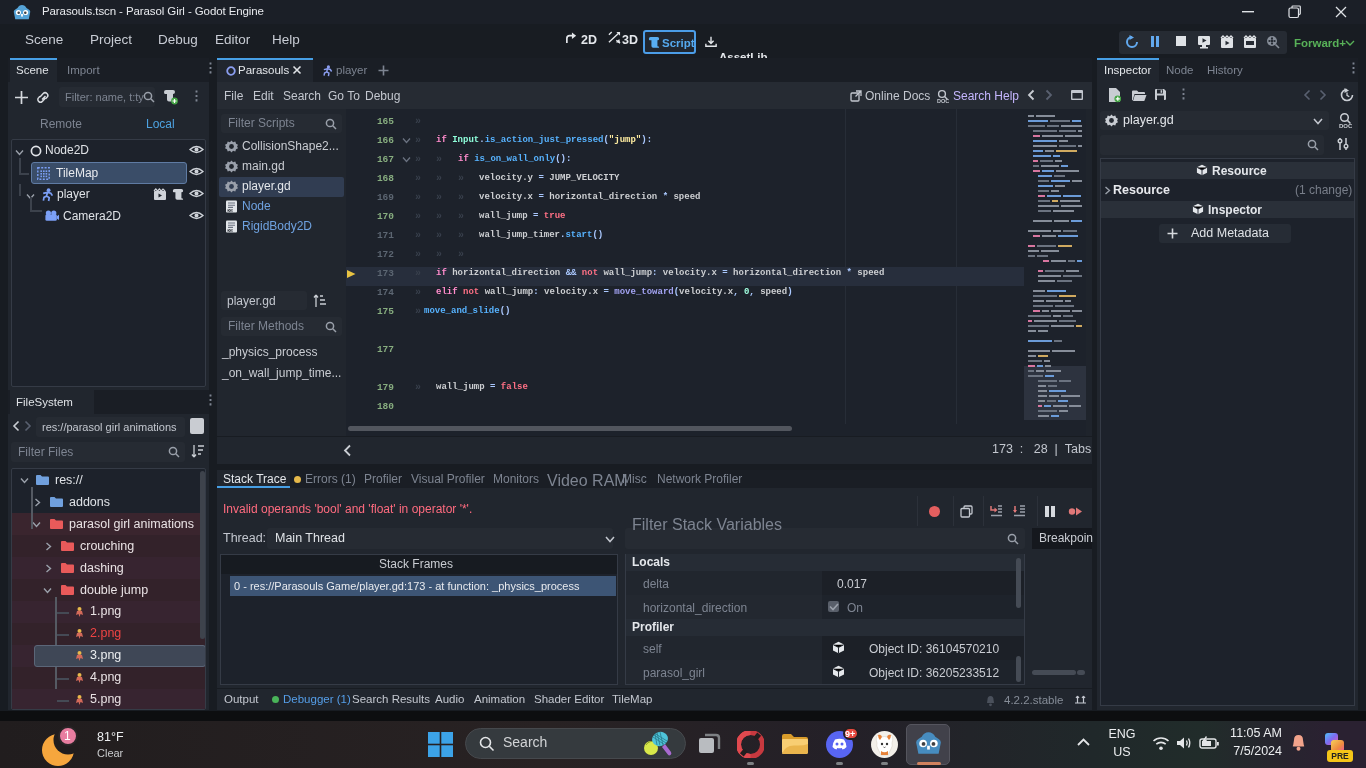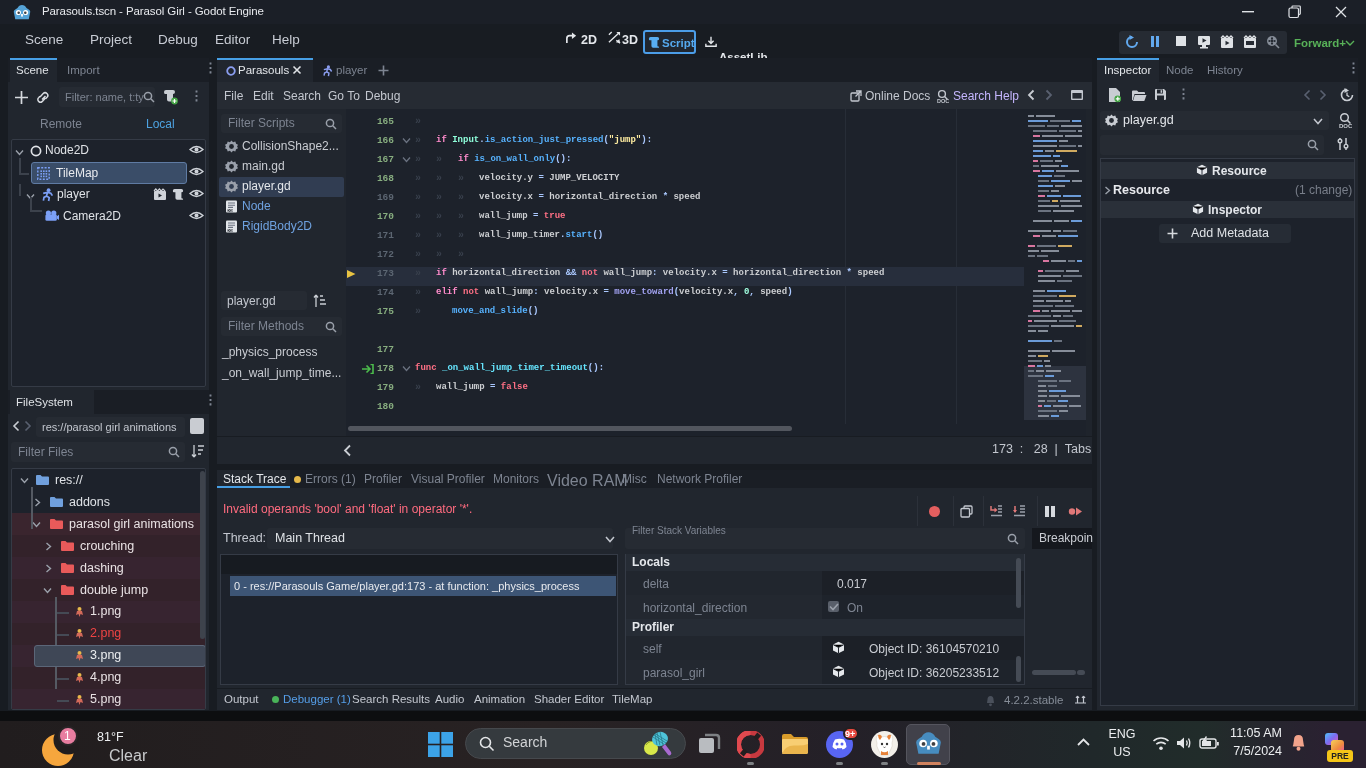--- a/index.html
+++ b/index.html
@@ -505,35 +505,24 @@
         <span class="ab" style="left:90px;top:0;white-space:pre"><span style="color:#ff8ccc">if&nbsp;</span><span style="color:#cdcfd2">horizontal_direction&nbsp;</span><span style="color:#abc9ff">&amp;&amp;&nbsp;</span><span style="color:#ff7085">not&nbsp;</span><span style="color:#cdcfd2">wall_jump</span><span style="color:#abc9ff">:&nbsp;</span><span style="color:#cdcfd2">velocity.x&nbsp;</span><span style="color:#abc9ff">=&nbsp;</span><span style="color:#cdcfd2">horizontal_direction&nbsp;</span><span style="color:#abc9ff">*&nbsp;</span><span style="color:#cdcfd2">speed</span></span>
       </div>
     <div class="ab" style="left:0;top:174px;width:678px;height:19px;line-height:19px">
         <span class="ab" style="left:14px;top:0;width:34px;text-align:right;color:#5c6672;font-size:9.5px">174</span>
         <span class="ab" style="left:69px;top:0;color:#39404d;font-size:10px">»</span>
         <span class="ab" style="left:90px;top:0;white-space:pre"><span style="color:#ff8ccc">elif&nbsp;</span><span style="color:#ff7085">not&nbsp;</span><span style="color:#cdcfd2">wall_jump</span><span style="color:#abc9ff">:&nbsp;</span><span style="color:#cdcfd2">velocity.x&nbsp;</span><span style="color:#abc9ff">=&nbsp;</span><span style="color:#a3a3f3">move_toward</span><span style="color:#abc9ff">(</span><span style="color:#cdcfd2">velocity.x</span><span style="color:#abc9ff">,&nbsp;</span><span style="color:#a1ffe0">0</span><span style="color:#abc9ff">,&nbsp;</span><span style="color:#cdcfd2">speed</span><span style="color:#abc9ff">)</span></span>
       </div>
     <div class="ab" style="left:0;top:193px;width:678px;height:19px;line-height:19px">
         <span class="ab" style="left:14px;top:0;width:34px;text-align:right;color:#87ad7f;font-size:9.5px">175</span>
         <span class="ab" style="left:69px;top:0;color:#39404d;font-size:10px">»</span>
-        <span class="ab" style="left:106px;top:0;white-space:pre"><span style="color:#57b3ff">move_and_slide</span><span style="color:#abc9ff">()</span></span>
+        <span class="ab" style="left:78px;top:0;white-space:pre"><span style="color:#57b3ff">move_and_slide</span><span style="color:#abc9ff">()</span></span>
       </div>
     <div class="ab" style="left:0;top:231px;width:678px;height:19px;line-height:19px">
         <span class="ab" style="left:14px;top:0;width:34px;text-align:right;color:#87ad7f;font-size:9.5px">177</span>
-      </div>
-    <div class="ab" style="left:0;top:250px;width:678px;height:19px;line-height:19px">
-        <span class="ab" style="left:14px;top:0;width:34px;text-align:right;color:#87ad7f;font-size:9.5px">178</span>
-        <svg class="ab" style="left:16px;top:5px" width="12" height="10" viewBox="0 0 12 10">
-          <path d="M0 5 H7 M4.5 1.5 L8 5 L4.5 8.5" fill="none" stroke="#4cbc4c" stroke-width="1.6"></path>
-          <path d="M8.5 0.5 H11 V9.5 H8.5" fill="none" stroke="#4cbc4c" stroke-width="1.6"></path>
-        </svg>
-        <svg class="ab" style="left:56px;top:6px" width="9" height="7">
-          <path d="M1 1.5 L4.5 5.5 L8 1.5" fill="none" stroke="#6a7280" stroke-width="1.3"></path>
-        </svg>
-        <span class="ab" style="left:69px;top:0;white-space:pre"><span style="color:#ff7085">func&nbsp;</span><span style="color:#66e6ff">_on_wall_jump_timer_timeout</span><span style="color:#abc9ff">():</span></span>
       </div>
     <div class="ab" style="left:0;top:269px;width:678px;height:19px;line-height:19px">
         <span class="ab" style="left:14px;top:0;width:34px;text-align:right;color:#87ad7f;font-size:9.5px">179</span>
         <span class="ab" style="left:69px;top:0;color:#39404d;font-size:10px">»</span>
         <span class="ab" style="left:90px;top:0;white-space:pre"><span style="color:#cdcfd2">wall_jump&nbsp;</span><span style="color:#abc9ff">=&nbsp;</span><span style="color:#ff7085">false</span></span>
       </div>
     <div class="ab" style="left:0;top:288px;width:678px;height:19px;line-height:19px">
         <span class="ab" style="left:14px;top:0;width:34px;text-align:right;color:#87ad7f;font-size:9.5px">180</span>
       </div>
   </div>
@@ -736,25 +725,26 @@
 
   <div class="ab" style="left:6px;top:61px;font-size:12.5px;color:#c3c7cf">Thread:</div>
   <div class="ab inp" style="left:50px;top:58px;width:346px;height:21px"></div>
   <div class="ab" style="left:58px;top:61px;font-size:12.5px;color:#dfe2e6">Main Thread</div>
   <svg class="ab" style="left:388px;top:66px" width="10" height="7">
       <path d="M1 1 L5 5.5 L9 1" fill="none" stroke="#c3c7cf" stroke-width="1.5"></path>
     </svg>
 
   <div class="ab inner" style="left:3px;top:84px;width:398px;height:131px"></div>
   <div class="ab" style="left:4px;top:85px;width:396px;height:19px;background:#171b21"></div>
+  <div class="ab" style="left:0;top:87px;width:398px;text-align:center;font-size:12px;color:#c9ccd2">Stack Frames</div>
   <div class="ab" style="left:13px;top:106px;width:386px;height:20px;background:#3d5575"></div>
   <div class="ab" style="left:17px;top:110px;font-size:11px;color:#e8eaee">0 - res://Parasouls Game/player.gd:173 - at function: _physics_process</div>
 
   <div class="ab inp" style="left:408px;top:58px;width:400px;height:21px"></div>
-  <div class="ab dim" style="left:415px;top:55px;font-size:10px">Filter Stack Variables</div>
+  <div class="ab dim" style="left:415px;top:46px;font-size:16px">Filter Stack Variables</div>
   <svg class="ab" style="left:790px;top:63px" width="12" height="12">
       <circle cx="5" cy="5" r="3.6" fill="none" stroke="#9aa0aa" stroke-width="1.5"></circle>
       <path d="M7.8 7.8 L11 11" stroke="#9aa0aa" stroke-width="1.5"></path>
     </svg>
   <div class="ab inner" style="left:408px;top:84px;width:400px;height:131px"></div>
   <div class="ab" style="left:409px;top:84px;width:398px;height:17px;background:#262c35"></div>
   <div class="ab" style="left:415px;top:85px;font-size:12px;font-weight:bold;color:#e4e7eb">Locals</div>
   <div class="ab" style="left:409px;top:101px;width:196px;height:24px;background:#21262e"></div>
   <div class="ab" style="left:605px;top:101px;width:202px;height:24px;background:#1c2027"></div>
   <div class="ab dim" style="left:426px;top:107px;font-size:12px">delta</div>
@@ -904,21 +894,21 @@
 <div class="ab" style="left:0;top:711px;width:1366px;height:10px;background:#0d0e10"></div>
 <div class="ab" style="left:0;top:721px;width:1366px;height:47px;background:linear-gradient(90deg,#211d1e 0%,#282223 40%,#242028 62%,#20282a 80%,#212c2a 88%,#2a2131 97%)">
 
   <svg class="ab" style="left:39px;top:10px" width="40" height="36" viewBox="0 0 40 36">
     <circle cx="19" cy="19" r="16" fill="#f6a63d"></circle>
     <circle cx="29" cy="9" r="14.5" fill="#211d1e"></circle>
   </svg>
   <div class="ab" style="left:58px;top:5px;width:20px;height:20px;border-radius:50%;background:#e87da0;border:2px solid #2a2527"></div>
   <div class="ab" style="left:64px;top:8px;font-size:12px;color:#fff">1</div>
   <div class="ab" style="left:97px;top:9px;font-size:12.5px;color:#eceef0">81°F</div>
-  <div class="ab" style="left:109px;top:26px;font-size:16px;color:#c8cacc">Clear</div>
+  <div class="ab" style="left:97px;top:26px;font-size:11px;color:#c8cacc">Clear</div>
 
   <svg class="ab" style="left:428px;top:11px" width="25" height="25" viewBox="0 0 25 25">
     <rect x="0" y="0" width="11.7" height="11.7" fill="#3ca3e8"></rect>
       <rect x="13.3" y="0" width="11.7" height="11.7" fill="#3ca3e8"></rect>
     <rect x="0" y="13.3" width="11.7" height="11.7" fill="#3ca3e8"></rect>
       <rect x="13.3" y="13.3" width="11.7" height="11.7" fill="#3ca3e8"></rect>
   </svg>
 
   <div class="ab" style="left:465px;top:7px;width:221px;height:31px;border-radius:16px;background:#353a3e;border:1px solid #46494d"></div>
   <svg class="ab" style="left:479px;top:15px" width="16" height="16">

